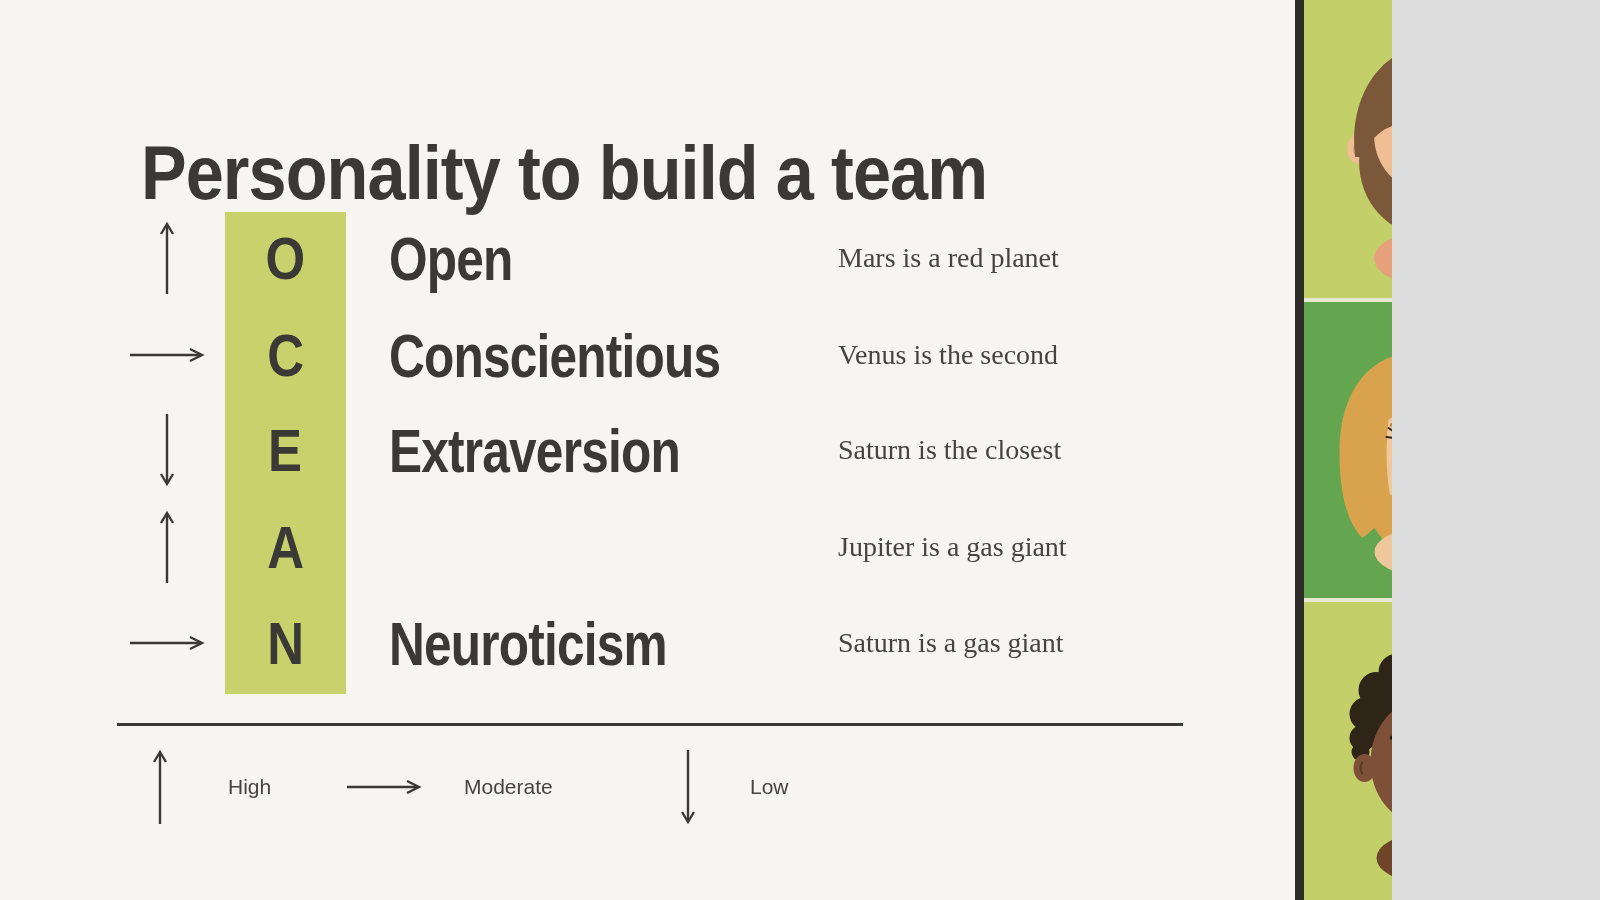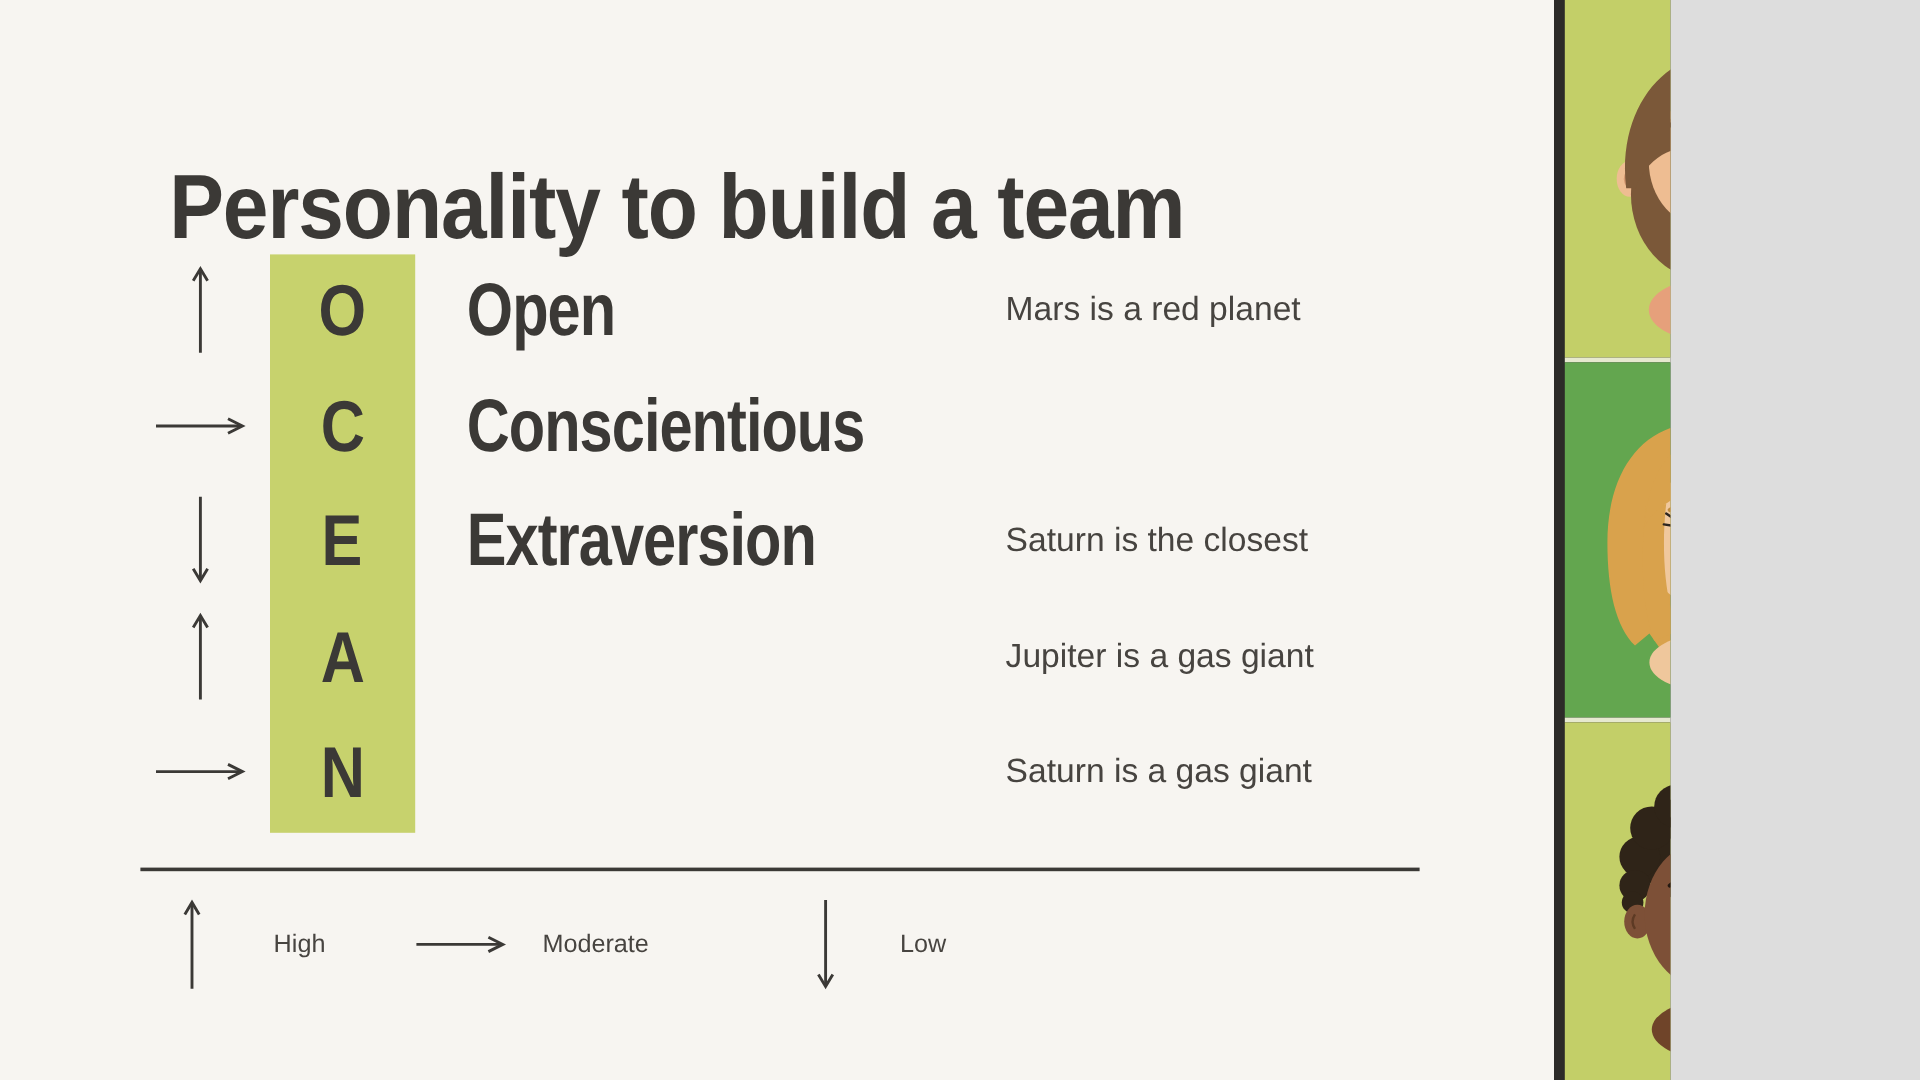--- a/index.html
+++ b/index.html
@@ -19,35 +19,35 @@
   .trait-row.r3{top:507px}.trait-row.r4{top:603px}
   .cell-arrow{position:absolute;left:127px;width:80px;height:100%;
               display:flex;align-items:center;justify-content:center;color:var(--text-dark,#3b3936);}
   .cell-letter{position:absolute;left:225px;width:121px;height:100%;
                display:flex;align-items:center;justify-content:center;}
   .cell-letter span{font-size:60px;font-weight:700;transform:scaleX(0.85);}
   .cell-name{position:absolute;left:389px;height:100%;display:flex;align-items:center;}
   .cell-name span{font-size:62px;font-weight:700;letter-spacing:-1px;white-space:nowrap;
                   transform:scaleX(0.8);transform-origin:left center;}
   .cell-desc{position:absolute;left:838px;height:100%;display:flex;align-items:center;
-             font-size:28px;color:#474440;white-space:nowrap;}
+             font-size:28px;color:#474440;white-space:nowrap;font-family:Liberation Serif, serif;}
   
   .arrow-box svg{display:none;stroke:currentColor;stroke-width:2.4;fill:none;}
   .arrow-box[data-level="high"] svg.arrow-up{display:block;}
   .arrow-box[data-level="moderate"] svg.arrow-right{display:block;}
   .arrow-box[data-level="low"] svg.arrow-down{display:block;}
   
   .divider{position:absolute;left:117px;top:723px;width:1066px;height:3px;
            background:var(--divider,#3b3936);}
   .legend{position:absolute;left:0;top:745px;width:1295px;height:84px;}
   .legend-item{position:absolute;top:0;height:84px;display:flex;align-items:center;
                color:var(--text-dark,#3b3936);}
   .legend-item.l0{left:150px}.legend-item.l1{left:345px}.legend-item.l2{left:678px}
   .legend-item.l0 .legend-label{margin-left:58px}
-  .legend-item.l1 .legend-label{margin-left:29px}
+  .legend-item.l1 .legend-label{margin-left:41px}
   .legend-item.l2 .legend-label{margin-left:52px}
   .legend-label{font-size:21px;color:#474440;}
   
   .sidebar{position:absolute;left:1295px;top:0;width:305px;height:900px;
            border-left:0;background:var(--sidebar-border,#2c2b28);}
   .sidebar .border-strip{position:absolute;left:0;top:0;width:9px;height:900px;
            background:var(--sidebar-border,#2c2b28);}
   .panel{position:absolute;left:9px;width:296px;overflow:hidden;}
   .panel.p1{top:0;height:298px;background:var(--panel-light,#c3cf68);}
   .panel.p2{top:302px;height:296px;background:var(--panel-dark,#63a64f);}
@@ -90,20 +90,21 @@
           <polyline points="62,4 74,10 62,16"></polyline>
         </svg>
 
     </div>
     <div class="cell-letter">
         <span>C</span>
       </div>
     <div class="cell-name">
         <span>Conscientious</span>
       </div>
+    <div class="cell-desc">Venus is the second</div>
   </div>
 
   <div class="trait-row r2">
     <div class="cell-arrow arrow-box" data-level="low">
 
       <svg class="arrow-down" width="20" height="76" viewBox="0 0 20 76">
           <line x1="10" y1="2" x2="10" y2="70"></line>
           <polyline points="4,62 10,72 16,62"></polyline>
         </svg>
     </div>
@@ -134,20 +135,23 @@
     <div class="cell-arrow arrow-box" data-level="moderate">
 
       <svg class="arrow-right" width="78" height="20" viewBox="0 0 78 20">
           <line x1="2" y1="10" x2="72" y2="10"></line>
           <polyline points="62,4 74,10 62,16"></polyline>
         </svg>
 
     </div>
     <div class="cell-letter">
         <span>N</span>
+      </div>
+    <div class="cell-name">
+        <span>Neuroticism</span>
       </div>
     <div class="cell-desc">Saturn is a gas giant</div>
   </div>
 
   <div class="divider"></div>
 
   <div class="legend">
     <div class="legend-item l0">
       <span class="arrow-box" data-level="high">
         <svg class="arrow-up" width="20" height="78" viewBox="0 0 20 78">

